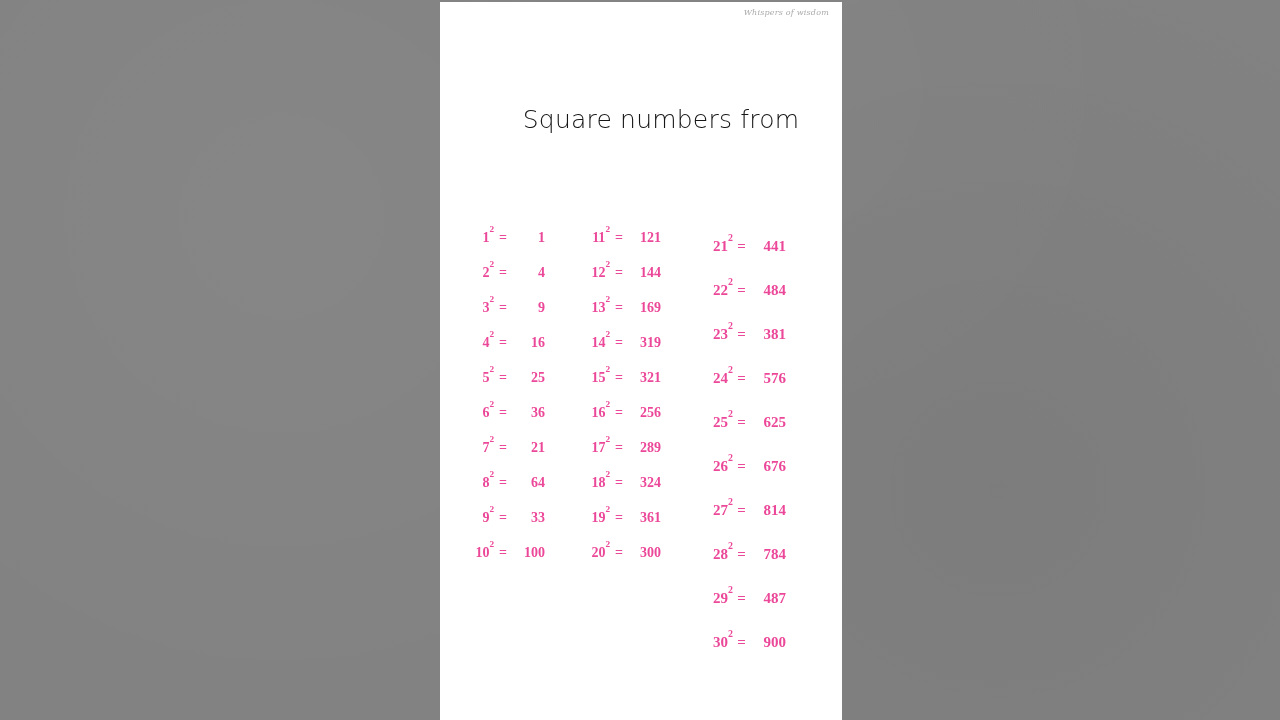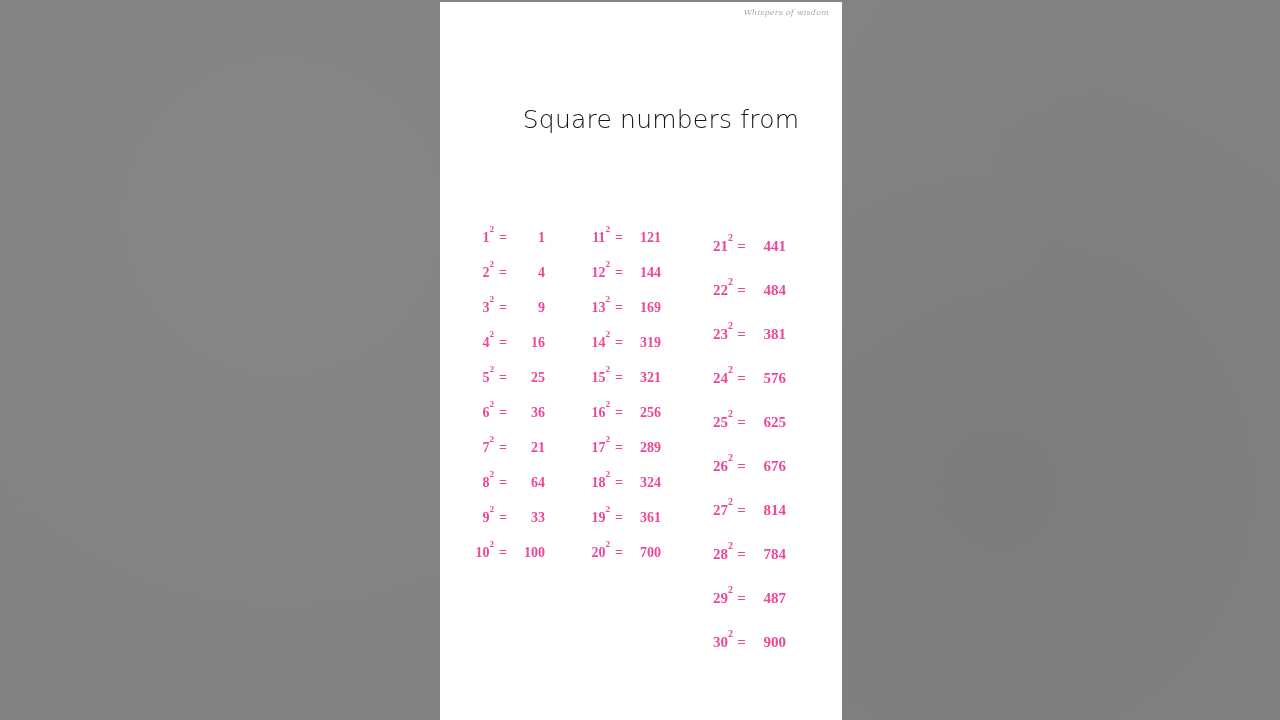--- a/index.html
+++ b/index.html
@@ -248,21 +248,21 @@
           <span class="val">324</span>
         </div>
         <div class="eq">
           <span class="base">19<span class="exp">2</span></span>
           <span class="op">=</span>
           <span class="val">361</span>
         </div>
         <div class="eq">
           <span class="base">20<span class="exp">2</span></span>
           <span class="op">=</span>
-          <span class="val">700</span>
+          <span class="val">300</span>
         </div>
       </div>
       <div class="col col-2">
         <div class="eq">
           <span class="base">21<span class="exp">2</span></span>
           <span class="op">=</span>
           <span class="val">441</span>
         </div>
         <div class="eq">
           <span class="base">22<span class="exp">2</span></span>

